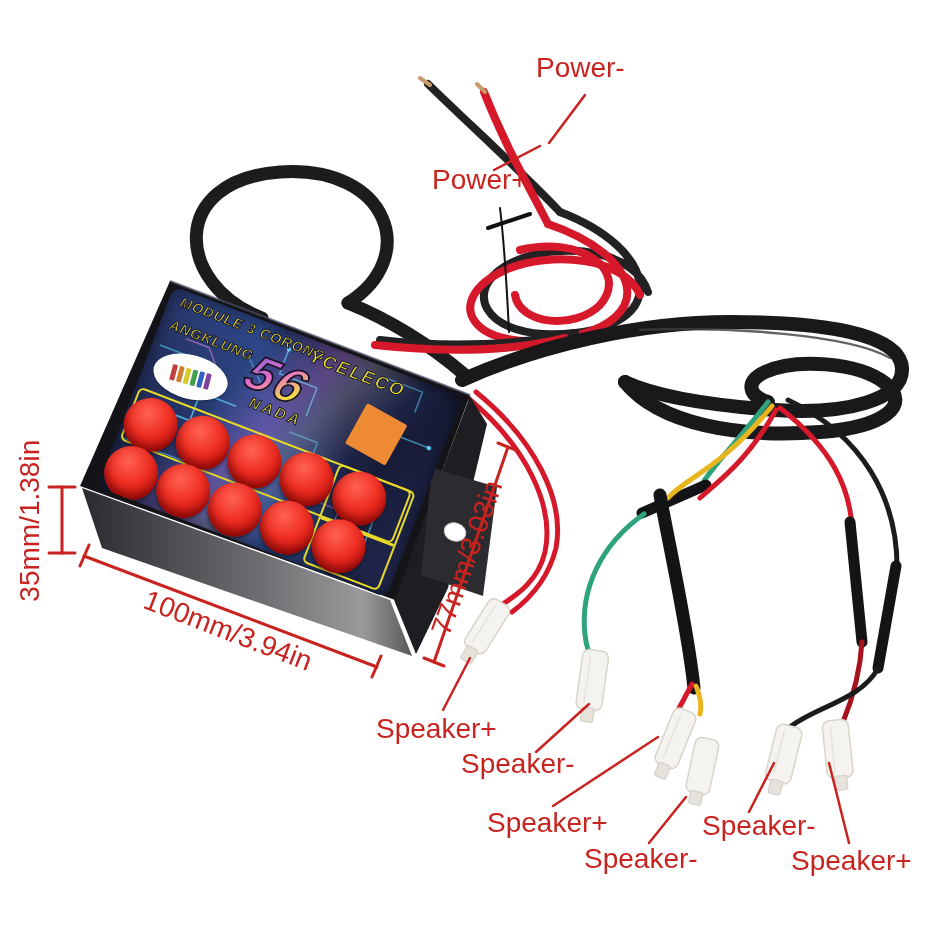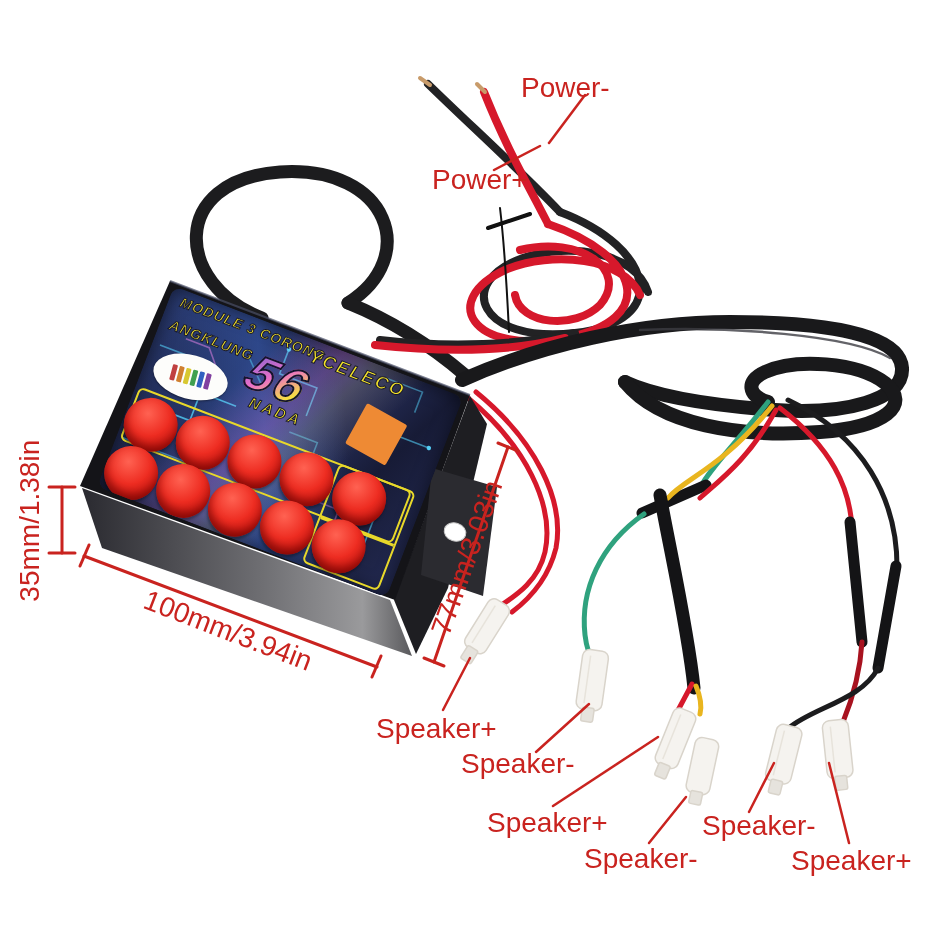--- a/index.html
+++ b/index.html
@@ -225,21 +225,21 @@
     <div class="btn" style="left:111px;top:108px;"></div>
     <div class="btn" style="left:166px;top:106px;"></div>
     <div class="btn" style="left:222px;top:105px;"></div>
     <div class="btn" style="left:0px;top:163px;"></div>
     <div class="btn" style="left:55px;top:161px;"></div>
     <div class="btn" style="left:110px;top:160px;"></div>
     <div class="btn" style="left:165px;top:158px;"></div>
     <div class="btn" style="left:220px;top:157px;"></div>
   </div>
 
-  <div class="ann" style="left:521px;top:53px;margin-top:20px;">Power-</div>
+  <div class="ann" style="left:536px;top:53px;">Power-</div>
   <div class="ann" style="left:432px;top:165px;text-align:center;">Power+</div>
 
   <div class="ann rot90" style="left:-65px;top:506px;width:190px;text-align:center;">35mm/1.38in</div>
   <div class="ann" style="left:128px;top:616px;width:200px;text-align:center;transform:rotate(21deg);">100mm/3.94in</div>
   <div class="ann" style="left:382px;top:543px;width:170px;text-align:center;transform:rotate(-70.5deg);">77mm/3.03in</div>
 
   <div class="ann" style="left:376px;top:714px;">Speaker+</div>
   <div class="ann" style="left:461px;top:749px;">Speaker-</div>
   <div class="ann" style="left:487px;top:808px;">Speaker+</div>
   <div class="ann" style="left:584px;top:844px;">Speaker-</div>

